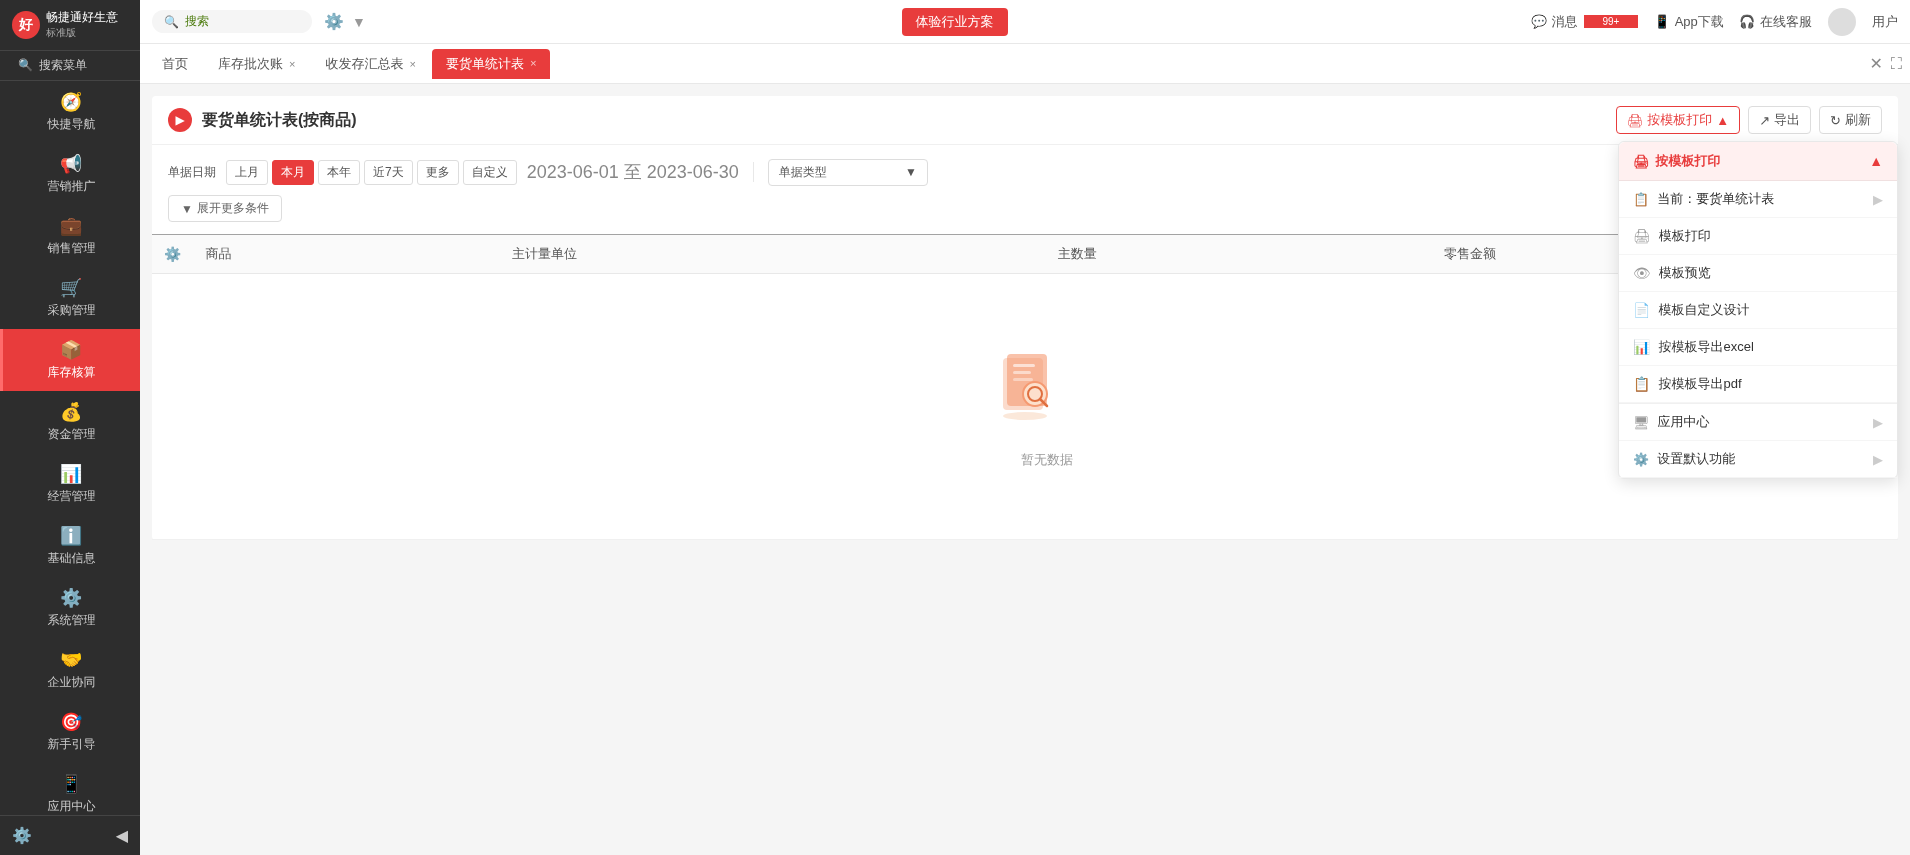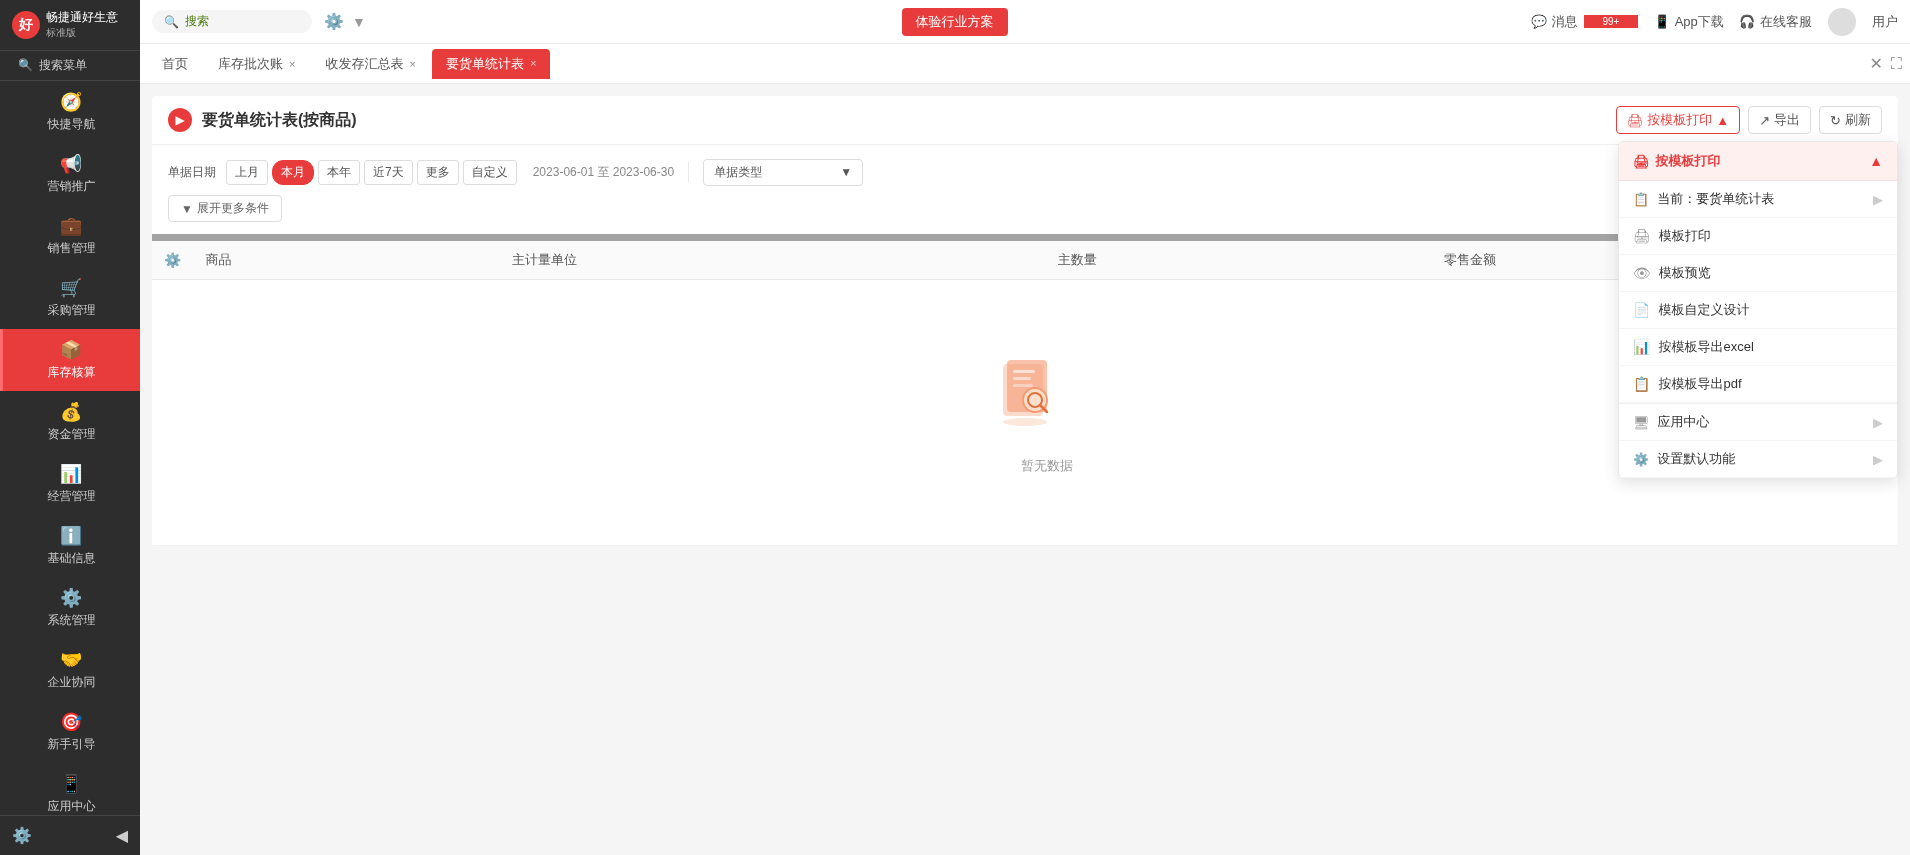--- a/index.html
+++ b/index.html
@@ -232,21 +232,21 @@
       padding: 4px 10px;
       font-size: 13px;
       cursor: pointer;
     }
     .page-title-right { display: flex; align-items: center; gap: 8px; }
 
     
     .filter-area {
       background: #fff;
       padding: 12px 16px;
-      border-bottom: 7px solid #a3a3a3;
+      border-bottom: 1px solid #a3a3a3;
     }
     .filter-row {
       display: flex;
       align-items: center;
       gap: 10px;
       flex-wrap: wrap;
     }
     .filter-expand-btn {
       display: flex;
       align-items: center;
@@ -269,23 +269,22 @@
       border: 1px solid #ddd;
       border-radius: 3px;
       cursor: pointer;
       color: #555;
       background: #fff;
     }
     .date-btn.active {
       background: #e83c3c;
       color: #fff;
       border-color: #e83c3c;
-      border-radius: 11px;
-    }
-    .date-range { font-size: 12px; color: #888; margin-left: 6px; }
+    }
+    .date-range { font-size: 18px; color: #888; margin-left: 0; }
     .filter-separator { width: 1px; height: 20px; background: #e8e8e8; margin: 0 4px; }
     .filter-select {
       display: flex;
       align-items: center;
       border: 1px solid #ddd;
       border-radius: 4px;
       padding: 4px 10px;
       font-size: 12px;
       color: #555;
       min-width: 160px;

